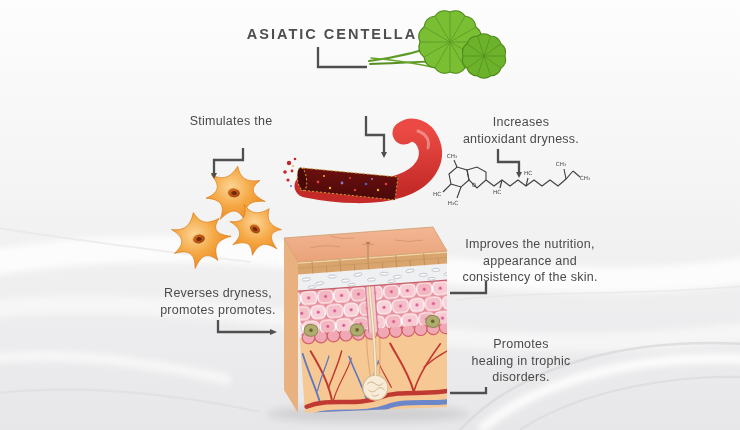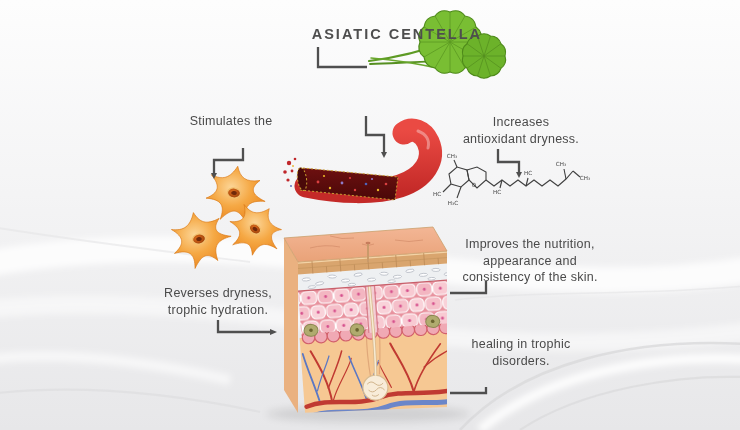--- a/index.html
+++ b/index.html
@@ -3,21 +3,21 @@
 <meta charset="utf-8">
 <style>
   html,body{margin:0;padding:0;}
   .stage{
     position:relative;width:740px;height:430px;overflow:hidden;
     background:linear-gradient(180deg,#fdfdfd 0%,#f4f4f5 45%,#e7e7e9 100%);
     font-family:"Liberation Sans",sans-serif;
   }
   svg.scene{position:absolute;left:0;top:0;}
   .title{
-    position:absolute;text-align:right;color:#4e4e4e;
+    position:absolute;text-align:center;color:#4e4e4e;
     font-size:14.5px;font-weight:bold;letter-spacing:2px;
   }
   .label{
     position:absolute;text-align:center;color:#4a4a4a;
     font-size:12.5px;line-height:1.32;letter-spacing:.25px;
   }
   .mol-label{font-family:"DejaVu Sans",sans-serif;font-size:5.6px;fill:#3f3f3f;}
 </style>
 </head>
 <body>
@@ -345,21 +345,22 @@
 </div>
 
 <div class="label" style="left:440px;top:236px;width:180px;">
   <div>Improves the nutrition,</div>
   <div>appearance and</div>
   <div>consistency of the skin.</div>
 </div>
 
 <div class="label" style="left:128px;top:285px;width:180px;">
   <div>Reverses dryness,</div>
-  <div>trophic hydration.</div>
+  <div>promotes promotes.</div>
 </div>
 
 <div class="label" style="left:431px;top:336px;width:180px;">
+  <div>Promotes</div>
   <div>healing in trophic</div>
   <div>disorders.</div>
 </div>
 
 </div>
 
 </body></html>

